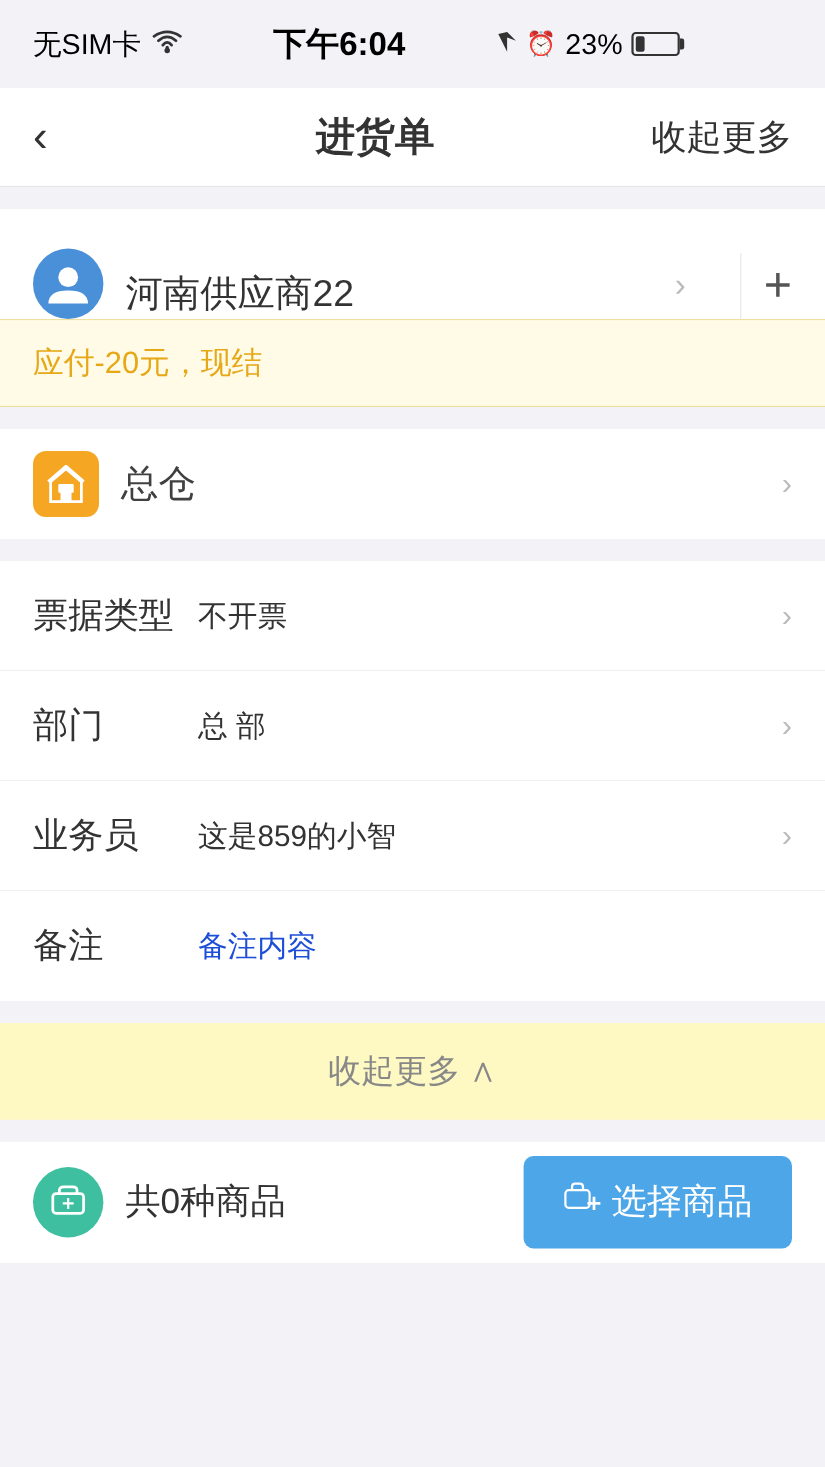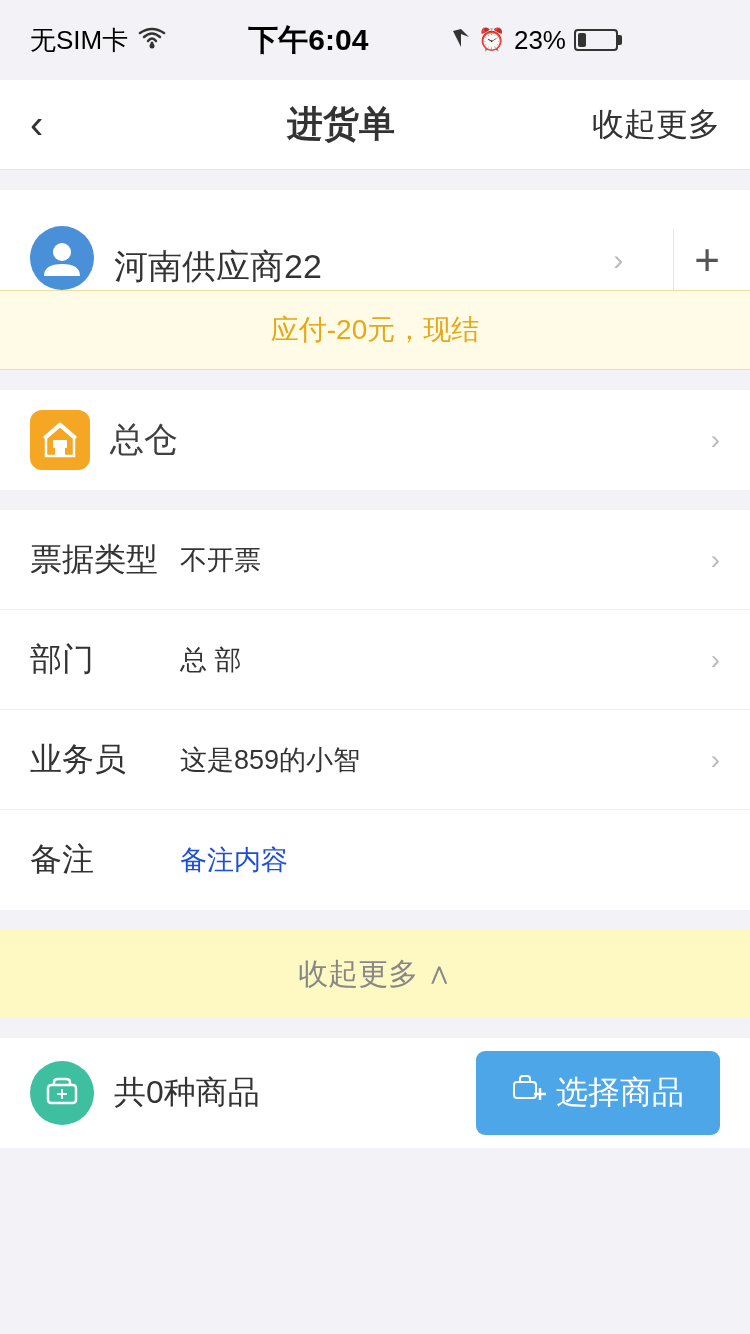--- a/index.html
+++ b/index.html
@@ -156,21 +156,20 @@
     }
 
     
     .notice-bar {
       background: #fffbe6;
       padding: 20px 30px;
       font-size: 28px;
       color: #e6a817;
       border-top: 1px solid #f0e0a0;
       border-bottom: 1px solid #f0e0a0;
-      text-align: center;
     }
 
     
     .warehouse-section {
       background: #fff;
       margin-top: 20px;
     }
     .warehouse-row {
       display: flex;
       align-items: center;

